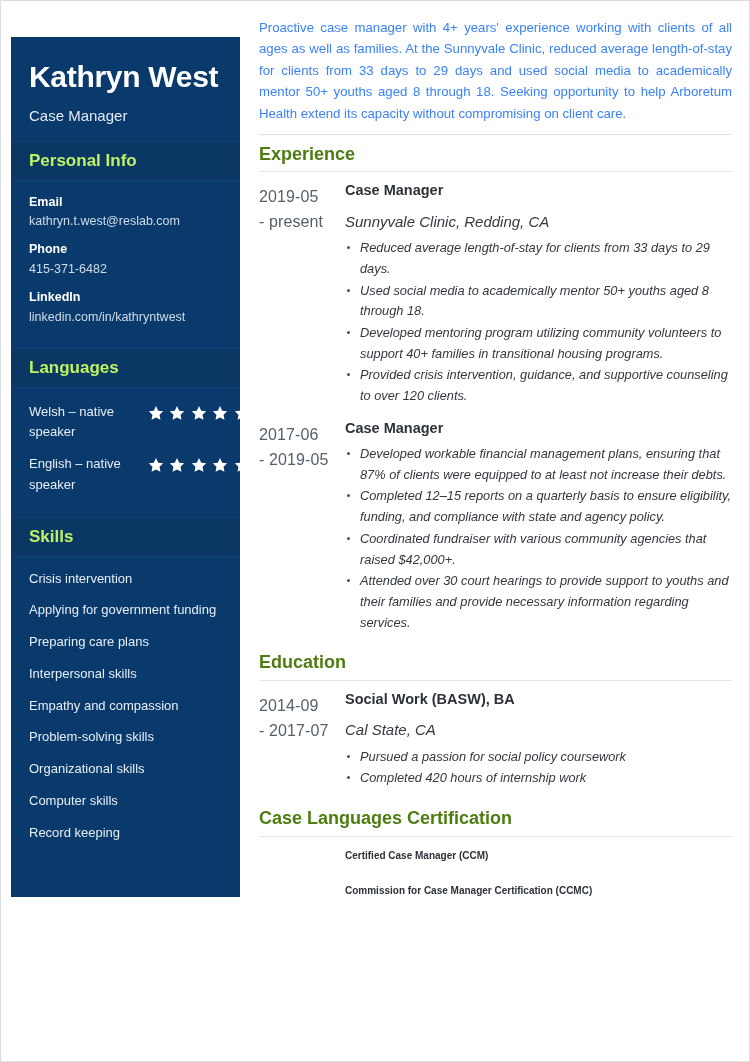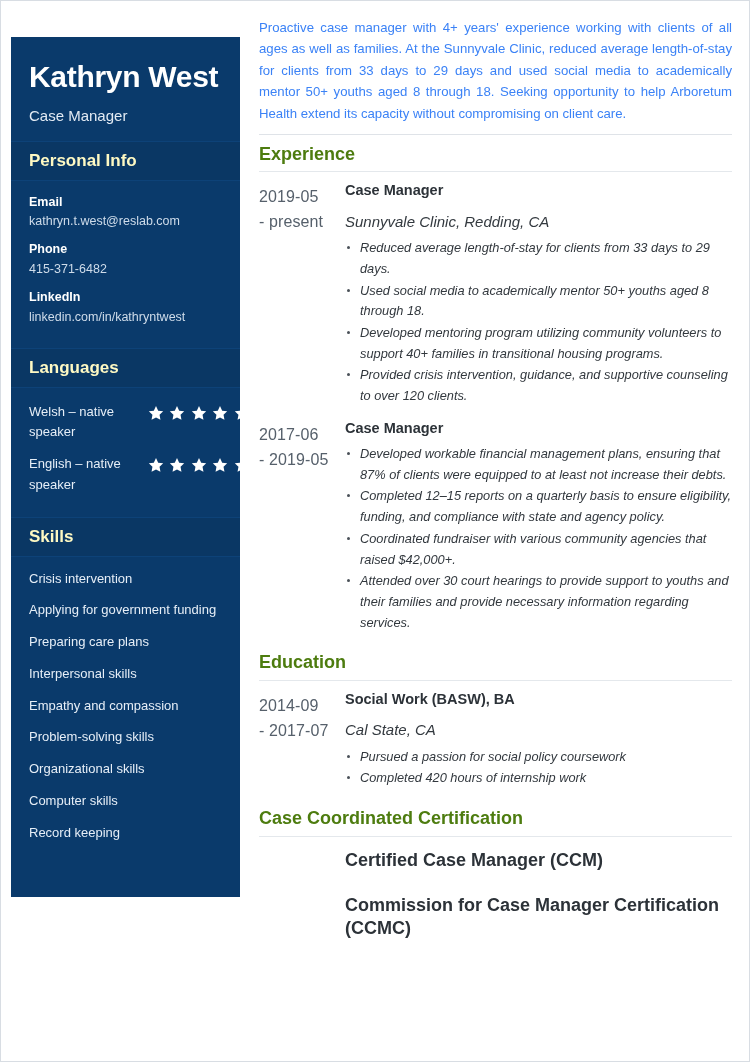--- a/index.html
+++ b/index.html
@@ -56,21 +56,21 @@
     color: #e2eaf3;
     margin: 0;
     line-height: 1.2;
   }
 
   .side-section-header {
     background: #0a3764;
     padding: 9px 18px 9px 18px;
     font-size: 17px;
     font-weight: bold;
-    color: #fef9c3;
+    color: #bef264;
     border-top: 1px solid #0d4278;
     border-bottom: 1px solid #0d4278;
   }
 
   .side-body {
     padding: 14px 18px 10px 18px;
   }
 
   .contact-item { margin-bottom: 13px; }
   .contact-label {
@@ -219,21 +219,21 @@
     left: 2px;
     top: 8px;
     width: 3px;
     height: 3px;
     border-radius: 50%;
     background: #4a5158;
   }
 
   .cert-list { margin: 0; padding: 0; list-style: none; }
   .cert-item {
-    font-size: 18px;
+    font-size: 10px;
     font-weight: bold;
     color: #2c3238;
     margin: 0 0 22px 0;
     padding-left: 86px;
     line-height: 1.3;
   }
   .cert-item:first-child { margin-top: 12px; }
 </style>
 </head>
 <body>
@@ -386,21 +386,21 @@
           <div class="entry-org">Cal State, CA</div>
           <ul class="bullets">
             <li>Pursued a passion for social policy coursework</li>
             <li>Completed 420 hours of internship work</li>
           </ul>
         </div>
       </div>
     </section>
 
     <section class="section">
-      <h2 class="section-title">Case Coordinated Certification</h2>
+      <h2 class="section-title">Case Languages Certification</h2>
       <hr class="section-title-rule">
       <div class="cert-list">
         <div class="cert-item">Certified Case Manager (CCM)</div>
         <div class="cert-item">Commission for Case Manager Certification (CCMC)</div>
       </div>
     </section>
 
   </main>
 </div>
 

